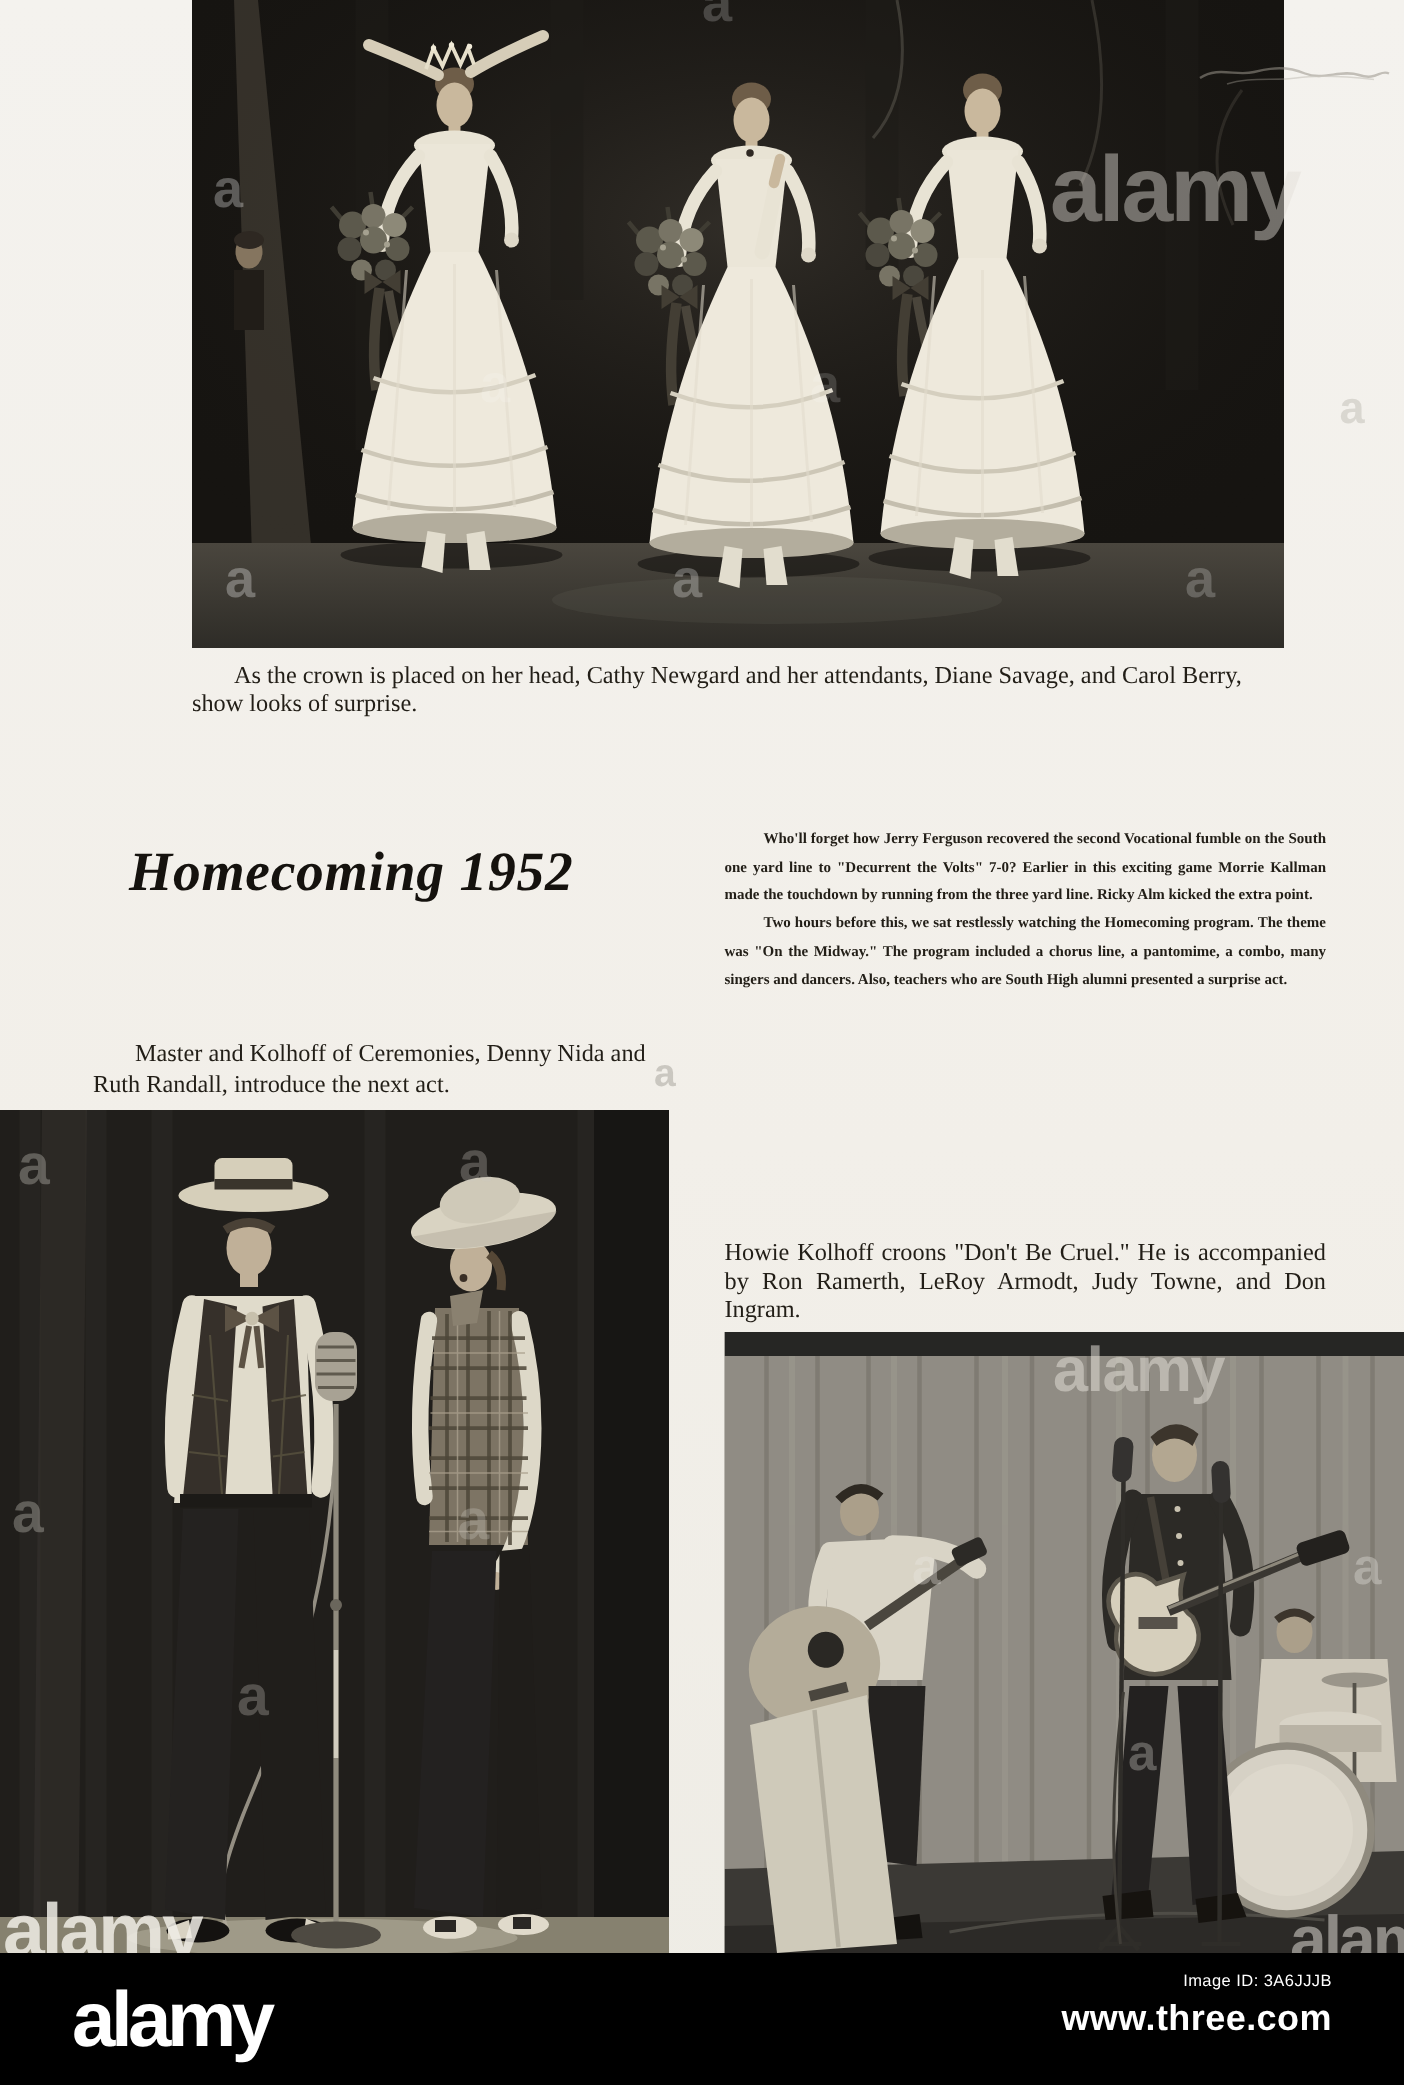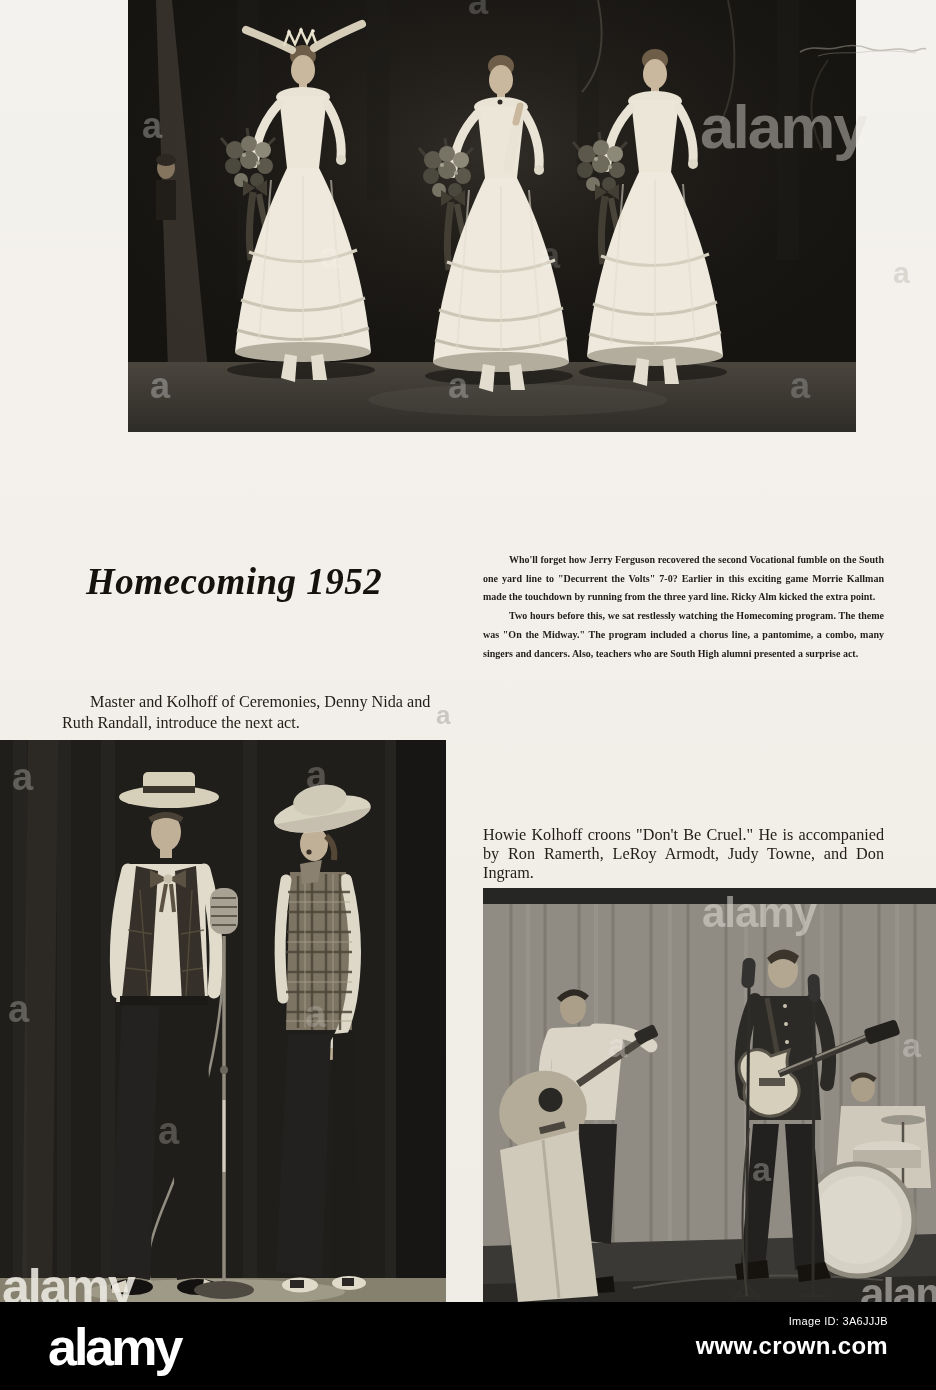--- a/index.html
+++ b/index.html
@@ -113,20 +113,23 @@
           <circle cx="185" cy="31" r="1.8" fill="#f1ebd8"></circle>
       </g>
       <g>
         <path d="M380,168 Q386,140 390,120" stroke="#e8e3d4" stroke-width="10" fill="none" stroke-linecap="round"></path>
         <path d="M388,122 L392,106" stroke="#c9b89d" stroke-width="7" stroke-linecap="round"></path>
         <circle cx="372" cy="102" r="2.5" fill="#2e2822"></circle>
       </g>
     </svg>
   </div>
 
+  <div class="txt cap indent" style="left:128px;top:441px;width:712px;">
+    <p>As the crown is placed on her head, Cathy Newgard and her attendants, Diane Savage, and Carol Berry, show looks of surprise.</p>
+  </div>
 
   <div class="txt heading" style="left:86px;top:560px;">Homecoming 1952</div>
 
   <div class="txt article" style="left:483px;top:551px;width:401px;">
     <p>Who'll forget how Jerry Ferguson recovered the second Vocational fumble on the South one yard line to "Decurrent the Volts" 7-0? Earlier in this exciting game Morrie Kallman made the touchdown by running from the three yard line. Ricky Alm kicked the extra point.</p>
     <p>Two hours before this, we sat restlessly watching the Homecoming program. The theme was "On the Midway." The program included a chorus line, a pantomime, a combo, many singers and dancers. Also, teachers who are South High alumni presented a surprise act.</p>
   </div>
 
   <div class="txt cap indent" style="left:62px;top:692px;width:382px;line-height:20.5px;">
     <p>Master and Kolhoff of Ceremonies, Denny Nida and Ruth Randall, introduce the next act.</p>
@@ -316,17 +319,17 @@
   <span class="wm" style="left:702px;top:892px;font-size:42px;color:rgba(222,219,212,.55);letter-spacing:-1px">alamy</span>
   <span class="wm" style="left:608px;top:1028px;font-size:34px;color:rgba(235,232,226,.35)">a</span>
   <span class="wm" style="left:902px;top:1028px;font-size:34px;color:rgba(235,232,226,.35)">a</span>
   <span class="wm" style="left:752px;top:1152px;font-size:34px;color:rgba(235,232,226,.30)">a</span>
   <span class="wm" style="left:860px;top:1272px;font-size:44px;color:rgba(235,232,226,.5);letter-spacing:-2px">alamy</span>
 
   <div class="footer">
     <div class="logo">alamy</div>
     <div class="fright">
       <div class="image-id">Image ID: 3A6JJJB</div>
-      <div class="url">www.crown.com</div>
+      <div class="url">www.three.com</div>
     </div>
   </div>
 
 </div>
 
 </body></html>

